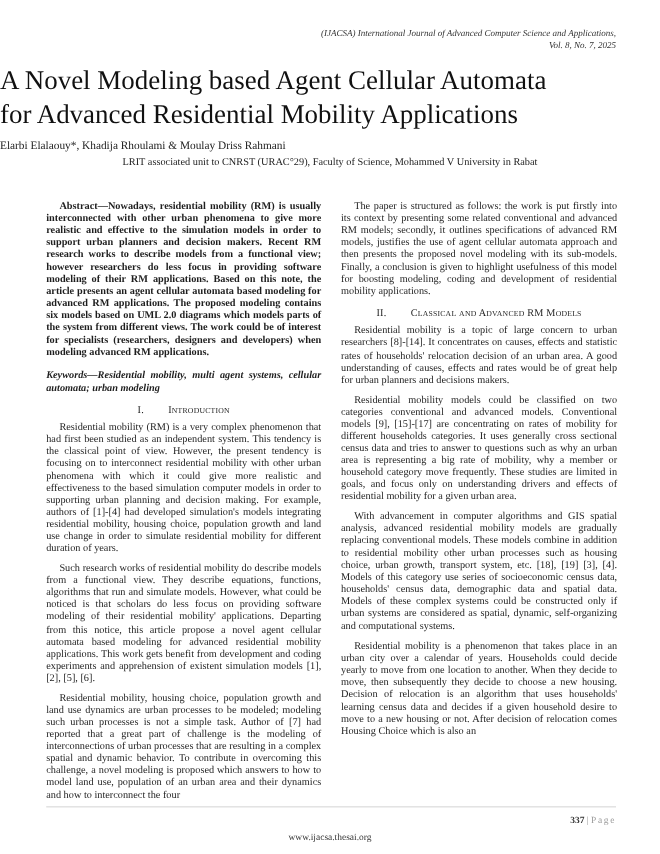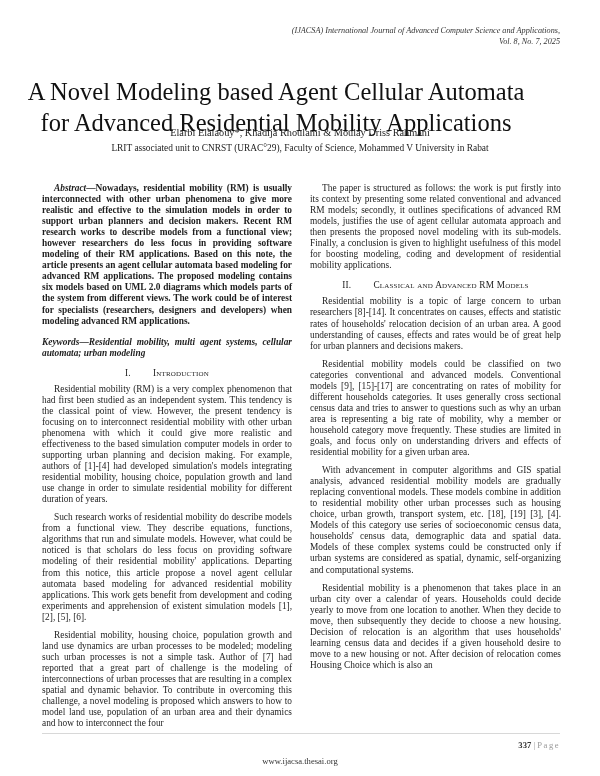--- a/index.html
+++ b/index.html
@@ -5,41 +5,41 @@
   html, body { margin: 0; padding: 0; background: #ffffff; }
   body {
     width: 600px; height: 776px; position: relative; overflow: hidden;
     font-family: "Liberation Serif", "DejaVu Serif", serif; color: #1a1a1a;
   }
   .journal-header {
     position: absolute; right: 40px; top: 25px;
     text-align: right; font-style: italic; font-size: 8.2px; line-height: 11px; color: #333;
   }
   .title {
-    position: absolute; left: 0; width: 552px; top: 76px;
-    text-align: center; font-size: 24.5px; line-height: 31px; color: #111;
+    position: absolute; left: 0; width: 552px; top: 58px;
+    font-size: 24.5px; line-height: 31px; color: #111;
   }
   .authors {
     position: absolute; left: 0; width: 600px; top: 127px;
-    text-align: center; font-size: 10.3px; color: #222;
+    font-size: 10.3px; color: #222;
   }
   .affil {
     position: absolute; left: 0; width: 600px; top: 142px;
     text-align: center; font-size: 9.4px; line-height: 12px; color: #222;
   }
   .col {
     position: absolute; top: 183px; font-size: 9.35px; line-height: 11.05px;
     text-align: justify; color: #1e1e1e;
   }
   .col.left { left: 42px; width: 250px; }
   .col.right { left: 310px; width: 251px; }
   .col p { margin: 0 0 7px 0; text-indent: 12px; }
   .col p.noindent { text-indent: 0; }
   .abstract { font-weight: bold; }
-  .abstract .label { font-style: italic; }
+  .abstract .label { }
   .keywords { font-weight: bold; font-style: italic; margin-top: 10px !important; }
   .section-heading {
     text-align: center; font-size: 9.3px; margin: 9px 0 5px 0; text-indent: 0;
     font-variant: small-caps; letter-spacing: 0.2px;
   }
   .section-heading .num { display: inline-block; margin-right: 22px; }
   .footer-rule {
     position: absolute; left: 42px; right: 40px; top: 733px; height: 0;
     border-top: 1px solid #d8d8d8;
   }

